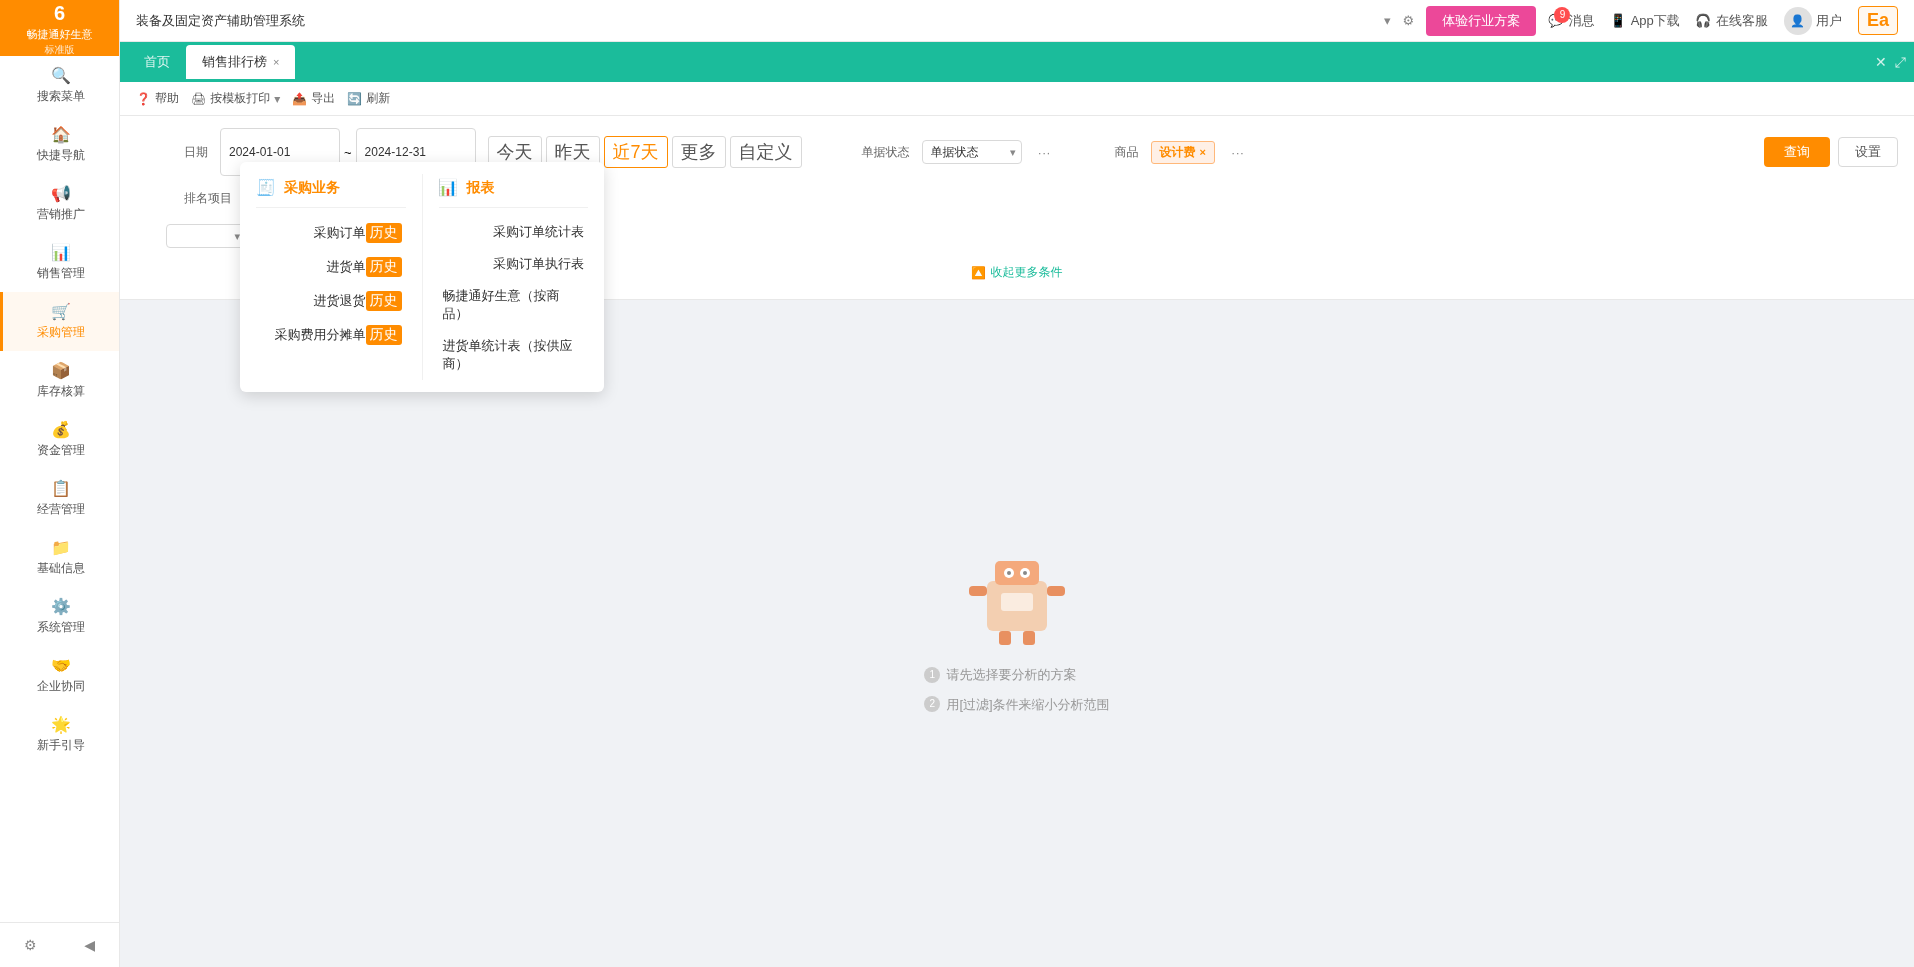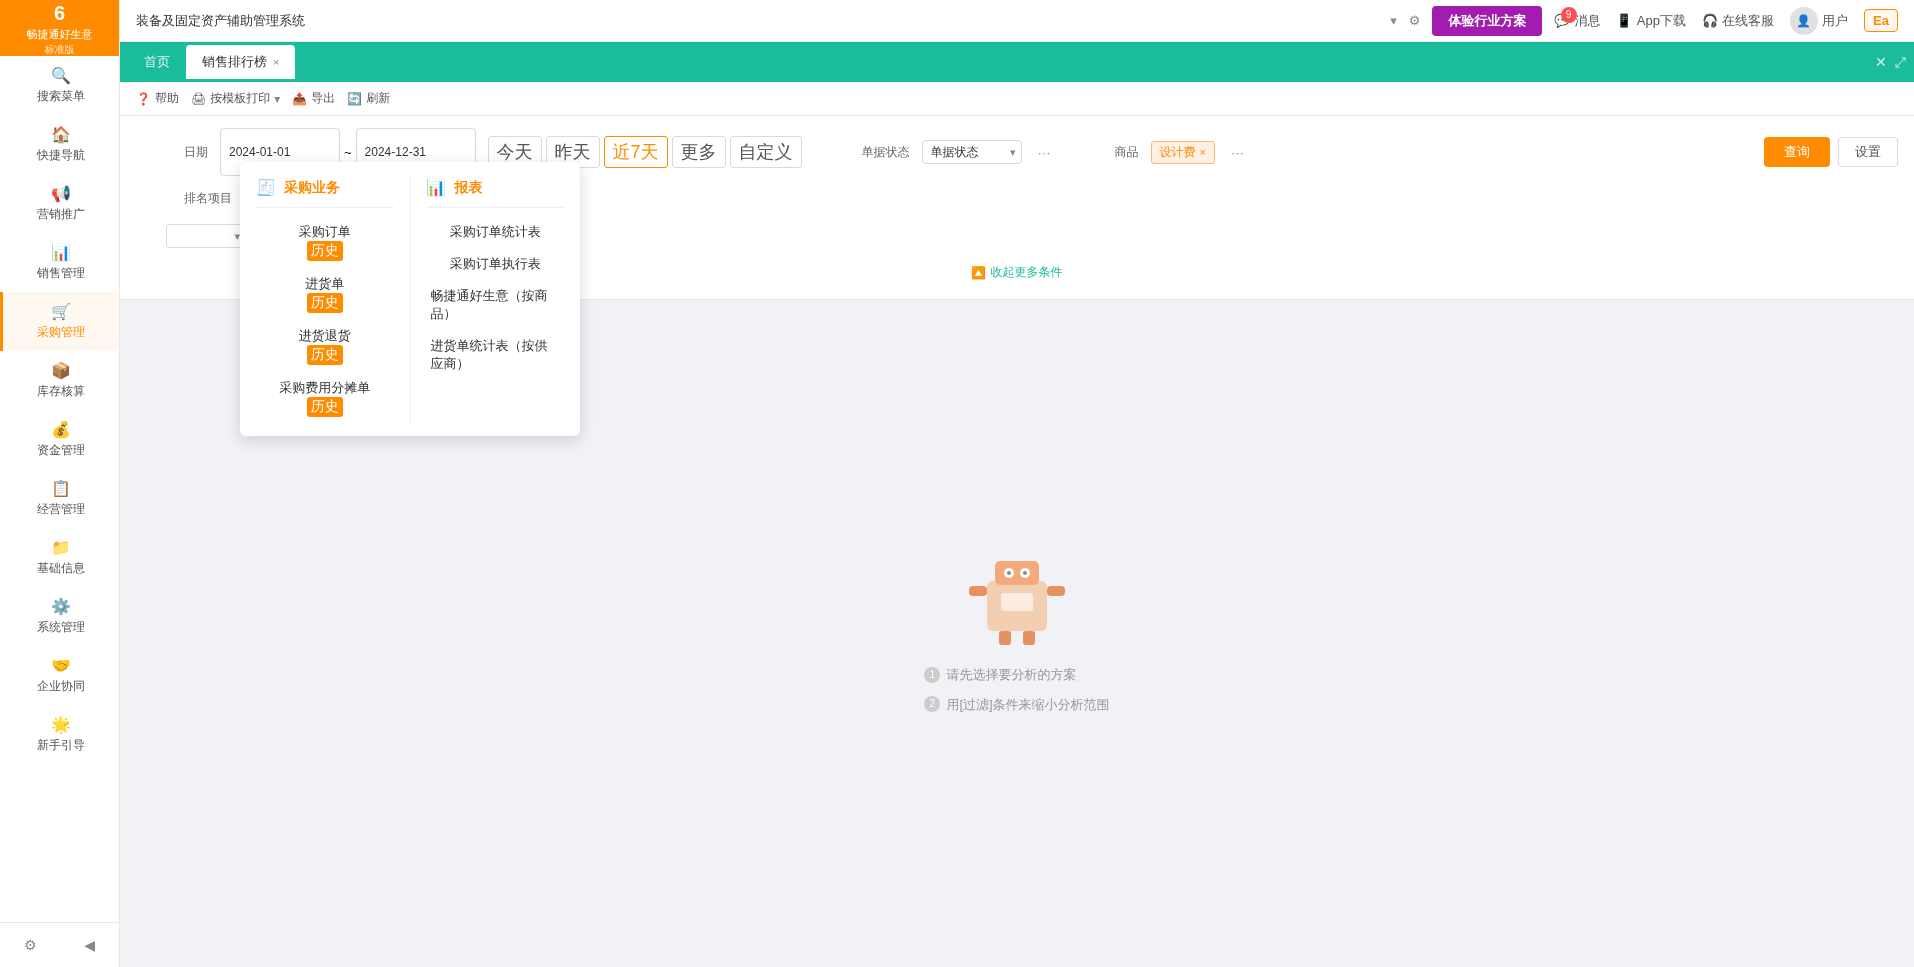--- a/index.html
+++ b/index.html
@@ -88,28 +88,27 @@
       padding: 0 16px;
       flex-shrink: 0;
       gap: 12px;
     }
     .topbar-title {
       font-size: 13px;
       color: #333;
       flex: 1;
     }
     .topbar-btn-orange {
-      background: #a21caf;
+      background: #ec4899;
       color: white;
       border: none;
       border-radius: 4px;
       padding: 6px 16px;
       cursor: pointer;
       font-size: 13px;
-      font-weight: bold;
     }
     .topbar-actions {
       display: flex;
       align-items: center;
       gap: 16px;
       margin-left: auto;
     }
     .topbar-action-item {
       display: flex;
       align-items: center;
@@ -257,20 +256,21 @@
     .filter-tag {
       display: flex;
       align-items: center;
       gap: 4px;
       background: #fff0e6;
       border: 1px solid #ffb87a;
       border-radius: 3px;
       padding: 2px 8px;
       font-size: 12px;
       color: #ff8c00;
+      font-weight: bold;
     }
     .filter-tag-close {
       cursor: pointer;
       font-size: 11px;
     }
     .filter-select {
       border: 1px solid #d9d9d9;
       border-radius: 4px;
       padding: 4px 24px 4px 8px;
       font-size: 12px;
@@ -424,21 +424,20 @@
     .dropdown-item {
       display: flex;
       align-items: center;
       justify-content: flex-end;
       padding: 7px 4px;
       cursor: pointer;
       color: #333;
       font-size: 13px;
       border-radius: 3px;
       transition: background 0.1s;
-      flex-direction: column;
     }
     .history-badge {
       background: #ff8c00;
       color: white;
       font-size: 14px;
       border-radius: 3px;
       padding: 1px 4px;
     }
   </style>
 </head>
@@ -528,21 +527,21 @@
       <div class="topbar-action-item">
         <span>🎧</span>
         <span>在线客服</span>
       </div>
       <div class="topbar-action-item">
         <div class="user-avatar">
           <span>👤</span>
         </div>
         <span>用户</span>
       </div>
-      <div style="position:relative; right:0; display:flex; align-items:center; background:#fff8f0; border:1px solid #ff8c00; border-radius:4px; padding:3px 8px; color:#ff8c00; font-size:13px; font-weight:bold; cursor:pointer;">Ea</div>
+      <div style="position:relative; right:0; display:flex; align-items:center; background:#fff8f0; border:1px solid #ff8c00; border-radius:4px; padding:3px 8px; color:#ff8c00; font-size:18px; font-weight:bold; cursor:pointer;">Ea</div>
     </div>
   </div>
 
   <div class="tabbar">
     <div class="tab">
       <span>首页</span>
     </div>
     <div class="tab active">
       <span>销售排行榜</span>
       <span class="tab-close">×</span>

